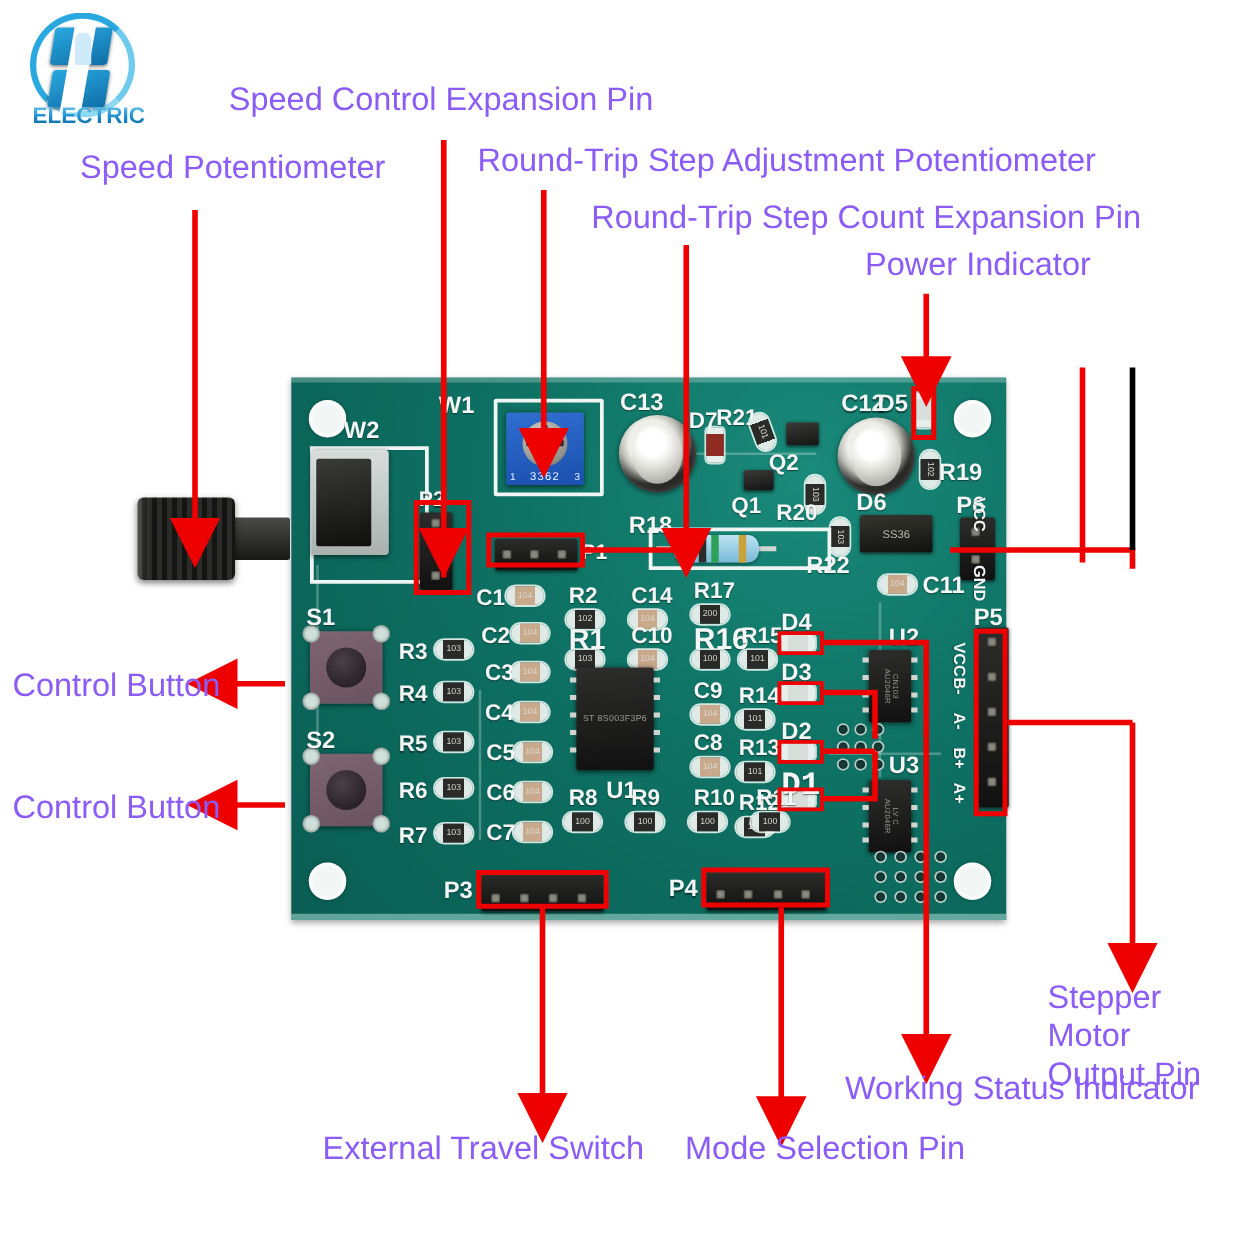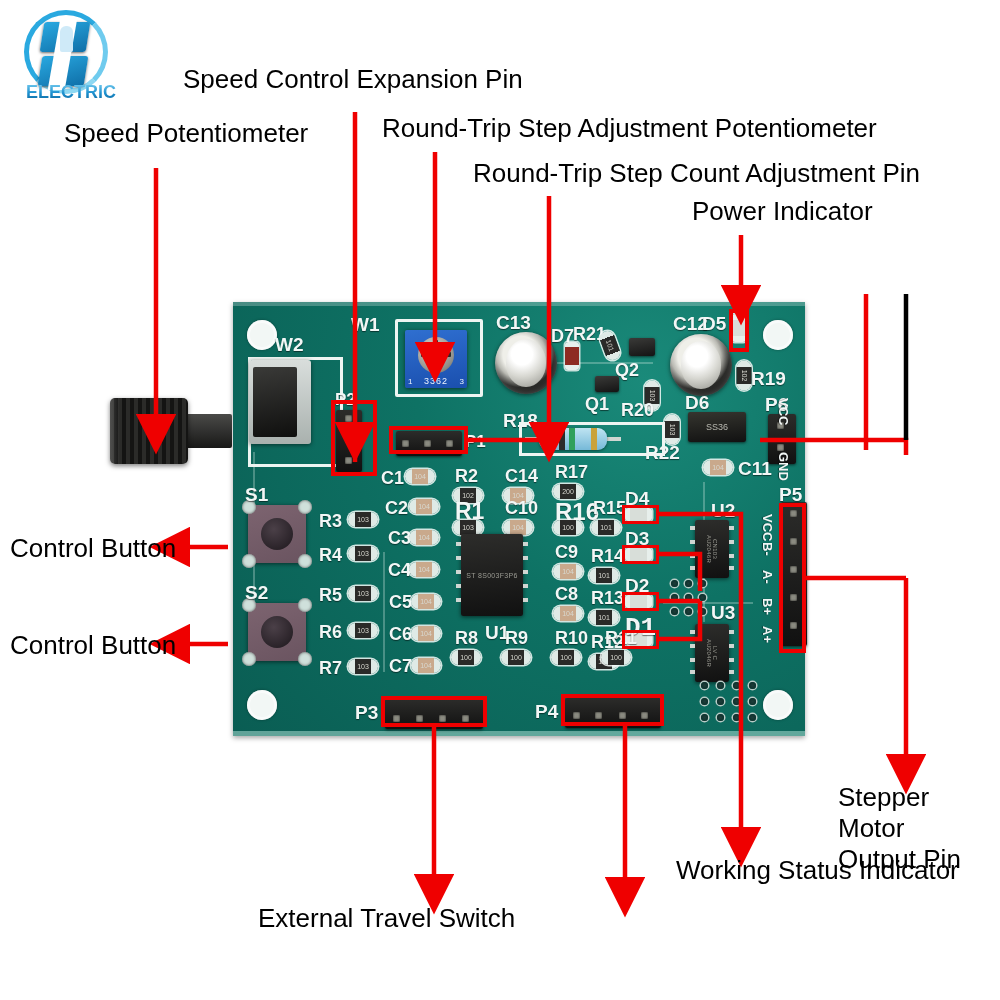--- a/index.html
+++ b/index.html
@@ -20,21 +20,21 @@
       transform:skewX(-10deg);}
   #logo .bolt2{position:absolute;left:54px;top:18px;width:13px;height:26px;background:#cfeaf8;
       border-radius:6px 6px 2px 2px;}
   #logo .word{position:absolute;left:0;top:74px;width:130px;text-align:center;
       font-size:18px;font-weight:bold;letter-spacing:0px;
       color:#1b8fce;
       background:linear-gradient(180deg,#7fd2f3 0%,#1b8fce 55%,#0c5c90 100%);
       -webkit-background-clip:text;background-clip:text;-webkit-text-fill-color:transparent;}
 
   
-  .lbl{position:absolute;font-size:26px;line-height:30px;color:#000000;white-space:nowrap;}
+  .lbl{position:absolute;font-size:26px;line-height:30px;color:#8b5cf6;white-space:nowrap;}
   svg.arsvg{position:absolute;left:0;top:0;width:1000px;height:1000px;overflow:visible;}
 
   
   #vbox{position:absolute;left:833px;top:249px;width:146px;height:45px;
         border:3px solid #000;background:#fff;box-sizing:border-box;
         padding:1px 4px 0 5px;}
   #vbox div{font-size:22px;line-height:21px;white-space:nowrap;}
 
   
   #pcb{position:absolute;left:233px;top:302px;width:572px;height:434px;
@@ -563,22 +563,23 @@
       <path d="M806,578 L906,578"></path>
       <path d="M760,440 L906,440 L906,455"></path>
       <path d="M906,294 L906,440" stroke="#000"></path>
       <path d="M866,294 L866,450"></path>
     </g>
   </svg>
 
   <div class="lbl" style="left:183px;top:64px;">Speed Control Expansion Pin</div>
   <div class="lbl" style="left:64px;top:118px;">Speed Potentiometer</div>
   <div class="lbl" style="left:382px;top:113px;">Round-Trip Step Adjustment Potentiometer</div>
-  <div class="lbl" style="left:473px;top:158px;">Round-Trip Step Count Adjustment Pin</div>
+  <div class="lbl" style="left:473px;top:158px;">Round-Trip Step Count Expansion Pin</div>
   <div class="lbl" style="left:692px;top:196px;">Power Indicator</div>
   <div class="lbl" style="left:10px;top:533px;">Control Button</div>
   <div class="lbl" style="left:10px;top:630px;">Control Button</div>
   <div class="lbl" style="left:258px;top:903px;">External Travel Switch</div>
+  <div class="lbl" style="left:548px;top:903px;">Mode Selection Pin</div>
   <div class="lbl" style="left:676px;top:855px;">Working Status Indicator</div>
   <div class="lbl" style="left:838px;top:782px;width:150px;white-space:normal;line-height:31px;">Stepper Motor Output Pin</div>
 
 
 </div>
 
 </body></html>

